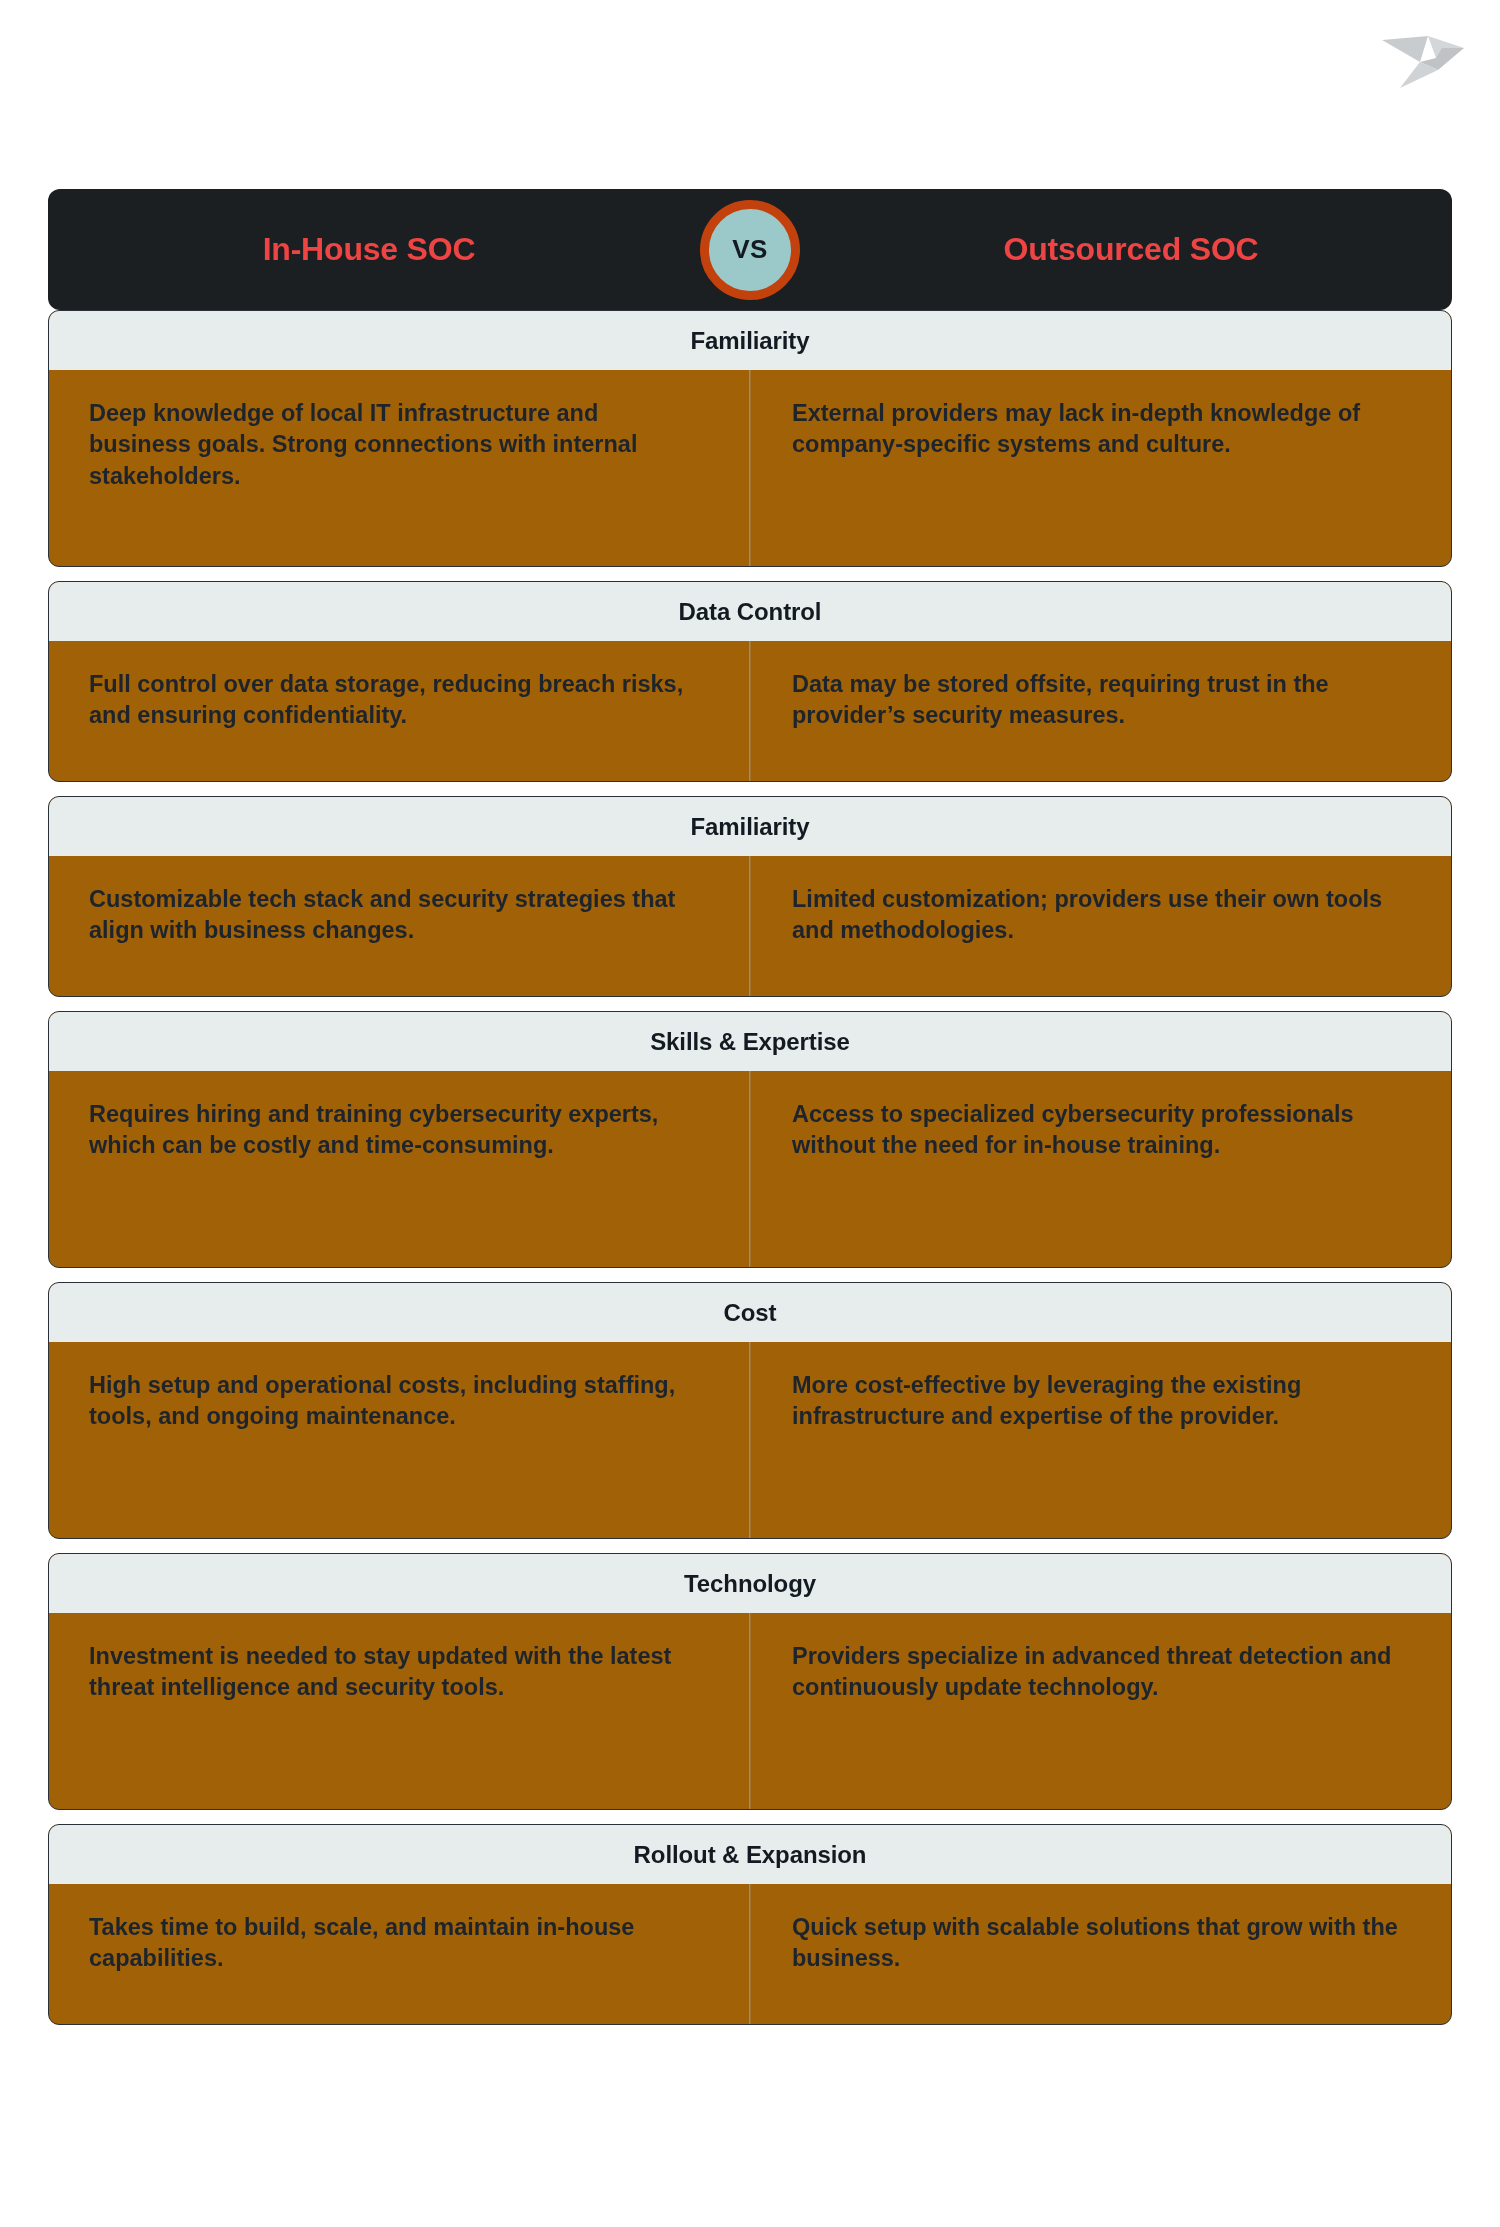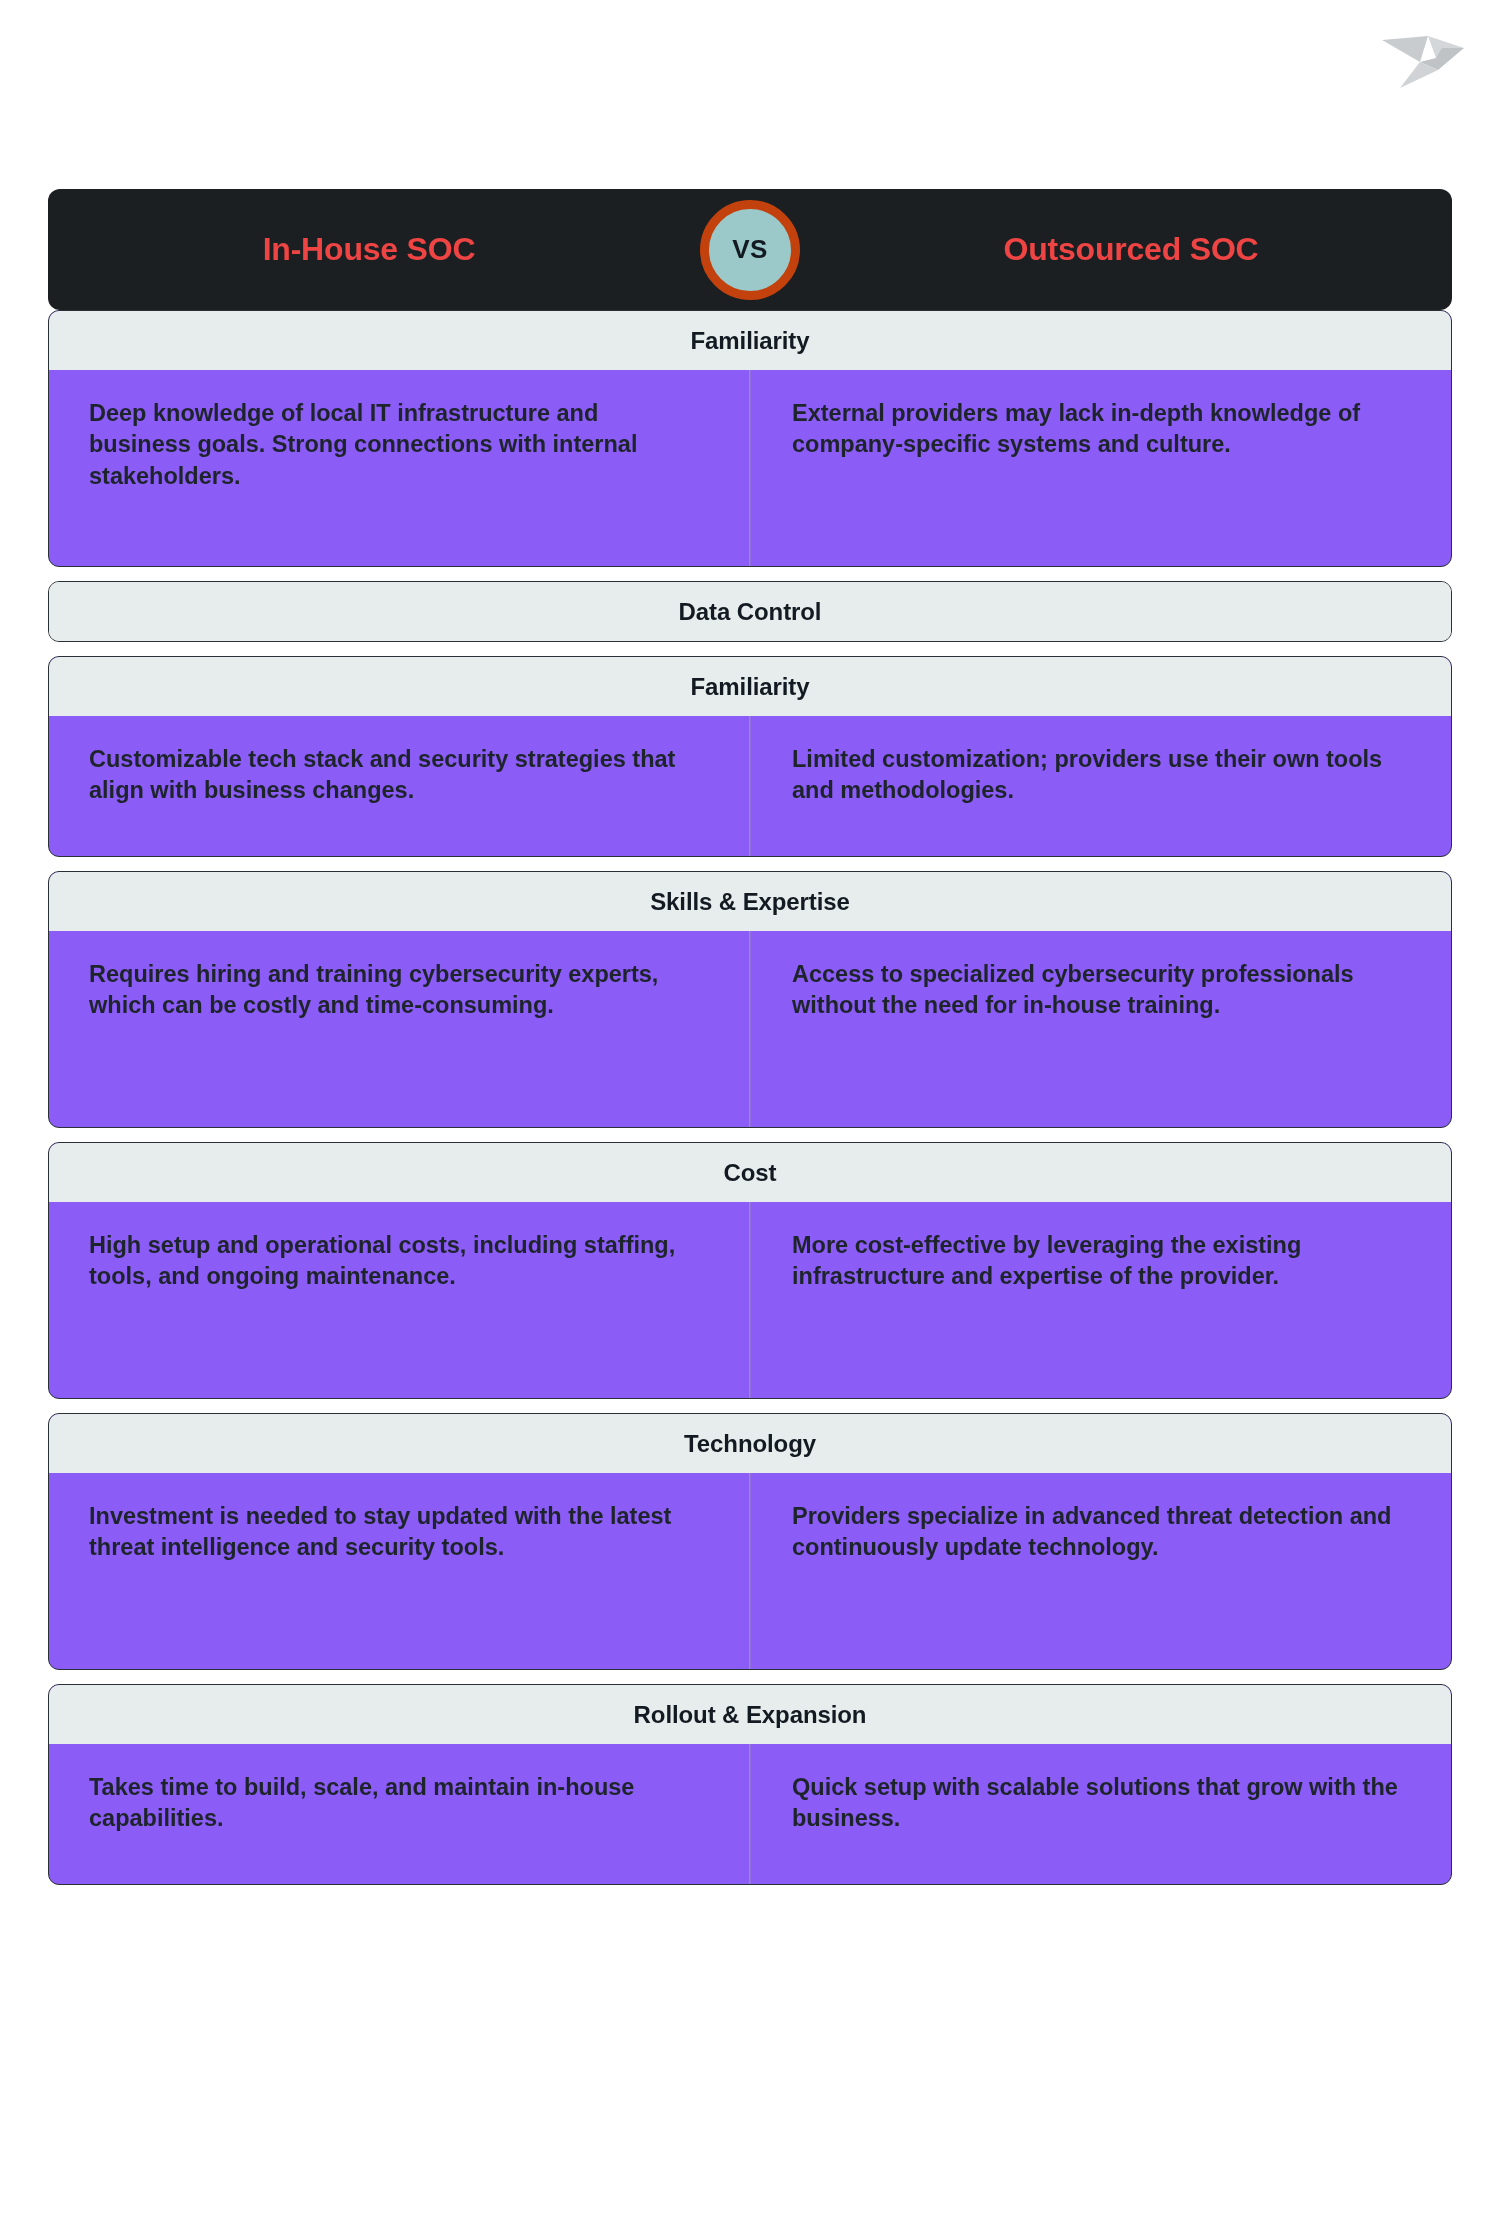--- a/index.html
+++ b/index.html
@@ -91,21 +91,21 @@
     letter-spacing: 0.5px;
     z-index: 5;
   }
 
   
   .card {
     position: relative;
     margin-top: 14px;
     border: 1.3px solid #2A3038;
     border-radius: 11px;
-    background: #8b5cf6;
+    background: #a16207;
     overflow: hidden;
   }
   .card:first-of-type { margin-top: 0; }
 
   .card-head {
     background: #E6EDEC;
     height: 59px;
     display: flex;
     align-items: center;
     justify-content: center;
@@ -172,20 +172,25 @@
         <div class="card h3">
           <div class="card-head">Familiarity</div>
           <div class="card-body">
             <div class="cell left">Deep knowledge of local IT infrastructure and business goals. Strong connections with internal stakeholders.</div>
             <div class="divider"></div>
             <div class="cell right">External providers may lack in-depth knowledge of company-specific systems and culture.</div>
           </div>
         </div>
         <div class="card h2">
           <div class="card-head">Data Control</div>
+          <div class="card-body">
+            <div class="cell left">Full control over data storage, reducing breach risks, and ensuring confidentiality.</div>
+            <div class="divider"></div>
+            <div class="cell right">Data may be stored offsite, requiring trust in the provider’s security measures.</div>
+          </div>
         </div>
         <div class="card h2">
           <div class="card-head">Familiarity</div>
           <div class="card-body">
             <div class="cell left">Customizable tech stack and security strategies that align with business changes.</div>
             <div class="divider"></div>
             <div class="cell right">Limited customization; providers use their own tools and methodologies.</div>
           </div>
         </div>
         <div class="card h3">

